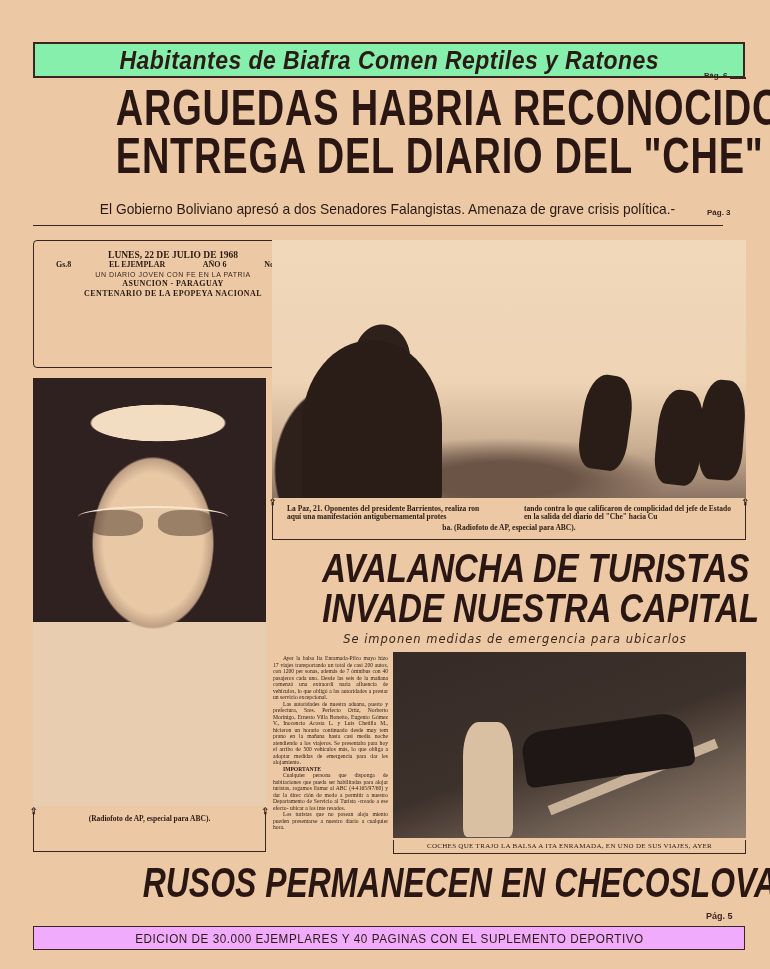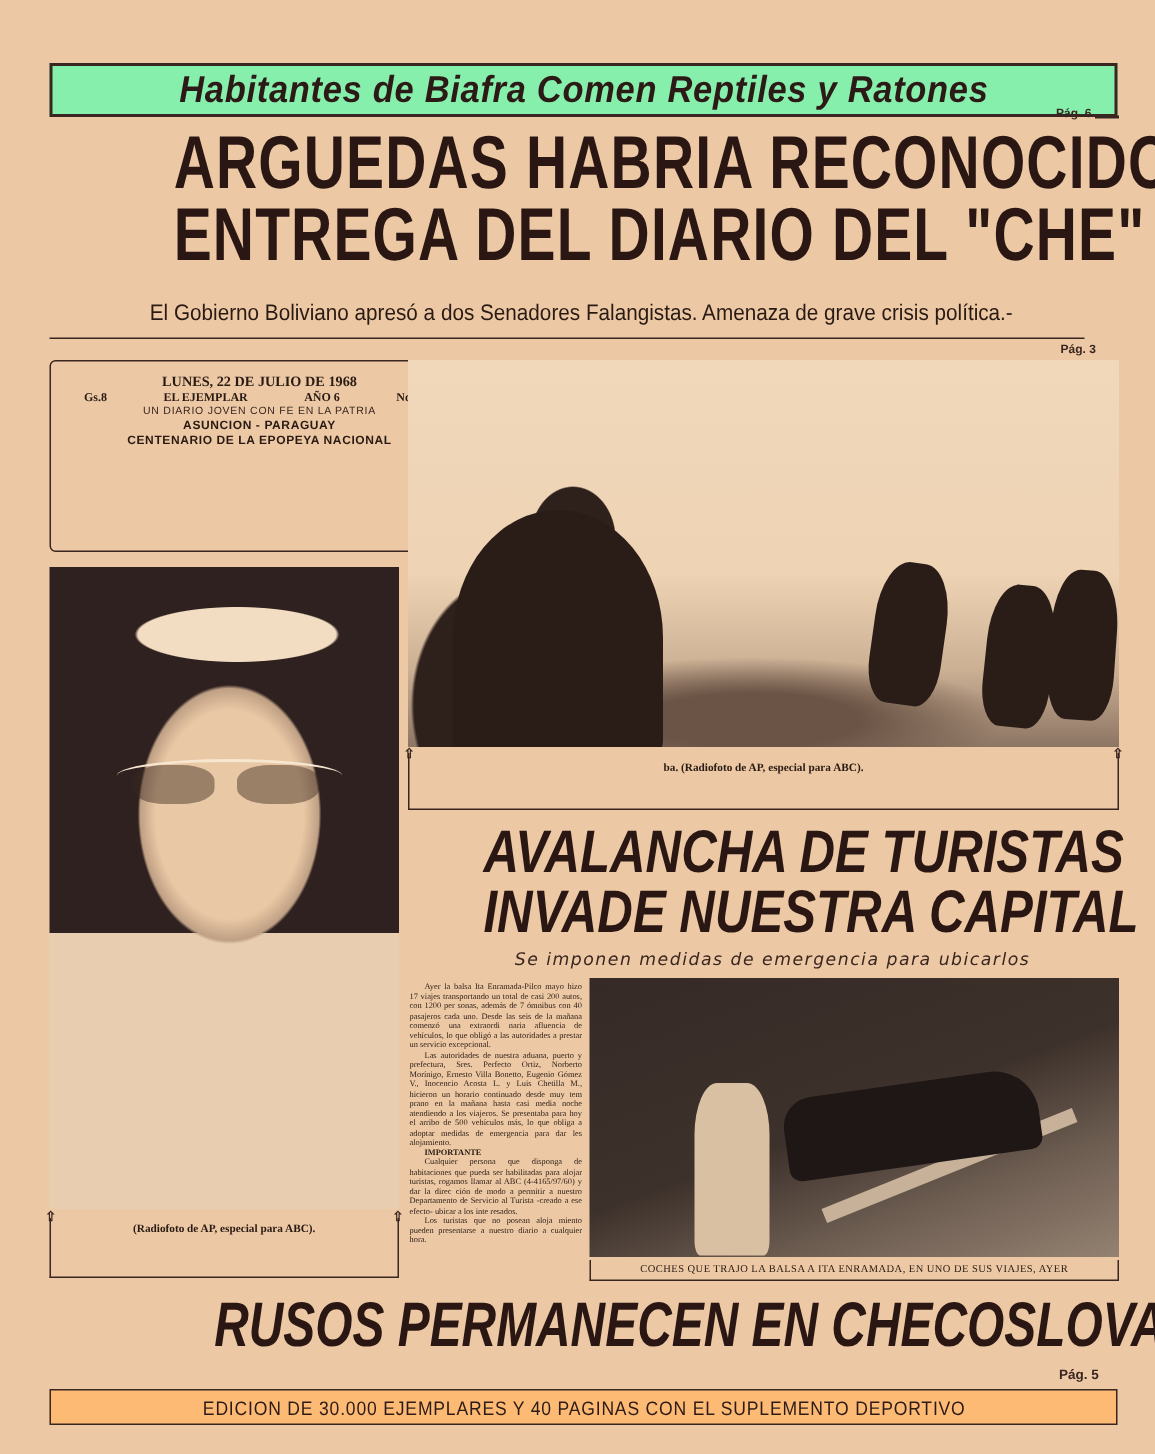--- a/index.html
+++ b/index.html
@@ -51,21 +51,21 @@
     white-space: nowrap;
     letter-spacing: 1px;
   }
   .subhead {
     left: 30px; top: 200px; width: 715px; text-align: center;
     font-size: 15px; color: #2a1a14;
     transform: scaleX(0.92);
     white-space: nowrap;
   }
   .rule-1 { left: 33px; top: 225px; width: 690px; height: 1px; background:#3a2620; }
-  .pag3 { left: 707px; top: 228px; }
+  .pag3 { left: 707px; top: 208px; }
 
   
   .masthead {
     left: 33px; top: 240px; width: 280px; height: 128px;
     border: 1.5px solid #3a2620;
     border-radius: 4px;
     text-align: center;
   }
   .mh-date {
     margin-top: 9px;
@@ -91,21 +91,21 @@
     position: absolute; left: 16px; top: -4px;
     font-family: "DejaVu Sans", sans-serif;
     font-weight: bold; font-size: 58px; line-height: 56px;
     color: #1c1210; letter-spacing: -5px;
     transform: scaleX(1.55); transform-origin: left;
   }
   .mh-tagline {
     font-size: 7px; letter-spacing: 0.5px; color:#3a2620; margin-top: 2px;
   }
   .mh-city, .mh-cent {
-    font-family: Liberation Sans, sans-serif;
+    font-family: Liberation Serif, serif;
     font-weight: bold; font-size: 8px; color:#2a1a14; margin-top: 1px;
     letter-spacing: 0.4px;
   }
 
   
   .photo { overflow: hidden; }
   .photo-riot {
     left: 272px; top: 240px; width: 474px; height: 258px;
     background:
       radial-gradient(ellipse 110px 140px at 70px 230px, #2e211c 60%, transparent 62%),
@@ -218,21 +218,21 @@
     font-size: 42px; line-height: 46px; color:#2a1713;
     white-space: nowrap;
   }
   .headline-bottom span {
     display: inline-block; transform: scaleX(0.76); transform-origin: center;
   }
   .pag5 { left: 706px; top: 911px; font-size: 9px; }
 
   .banner-bottom {
     left: 33px; top: 926px; width: 712px; height: 24px;
-    background: #fdba74;
+    background: #f0abfc;
     border: 1.5px solid #3a2620;
     display:flex; align-items:center; justify-content:center;
   }
   .banner-bottom-text {
     font-size: 13px; color:#2c1a16; letter-spacing: 0.6px;
     white-space: nowrap; transform: scaleX(0.9);
   }
 </style>
 </head>
 <body>
@@ -266,20 +266,24 @@
 
 <div class="abs photo photo-riot">
   <div class="runner" style="left:310px;top:135px;width:48px;height:95px;transform:rotate(8deg);"></div>
   <div class="runner" style="left:385px;top:150px;width:45px;height:95px;transform:rotate(6deg);"></div>
   <div class="runner" style="left:428px;top:140px;width:44px;height:100px;transform:rotate(4deg);"></div>
   <div class="runner" style="left:30px;top:100px;width:140px;height:170px;border-radius:50% 50% 10% 10%;"></div>
 </div>
 <div class="abs caption-riot">
   <span class="arrow-up" style="left:-4px">⇧</span>
   <span class="arrow-up" style="right:-4px">⇧</span>
+  <div class="cols">
+    <div class="col">La Paz, 21. Oponentes del presidente Barrientos, realiza ron aquí una manifestación antigubernamental protes</div>
+    <div class="col">tando contra lo que calificaron de complicidad del jefe de Estado en la salida del diario del "Che" hacia Cu</div>
+  </div>
   <div class="end">ba. (Radiofoto de AP, especial para ABC).</div>
 </div>
 
 <div class="abs photo photo-pope">
   <div class="pope-glasses"></div>
   <div class="pope-lens" style="left:55px"></div>
   <div class="pope-lens" style="left:125px"></div>
 </div>
 <div class="abs caption-pope">
   <span class="arrow-up" style="left:-4px">⇧</span>

